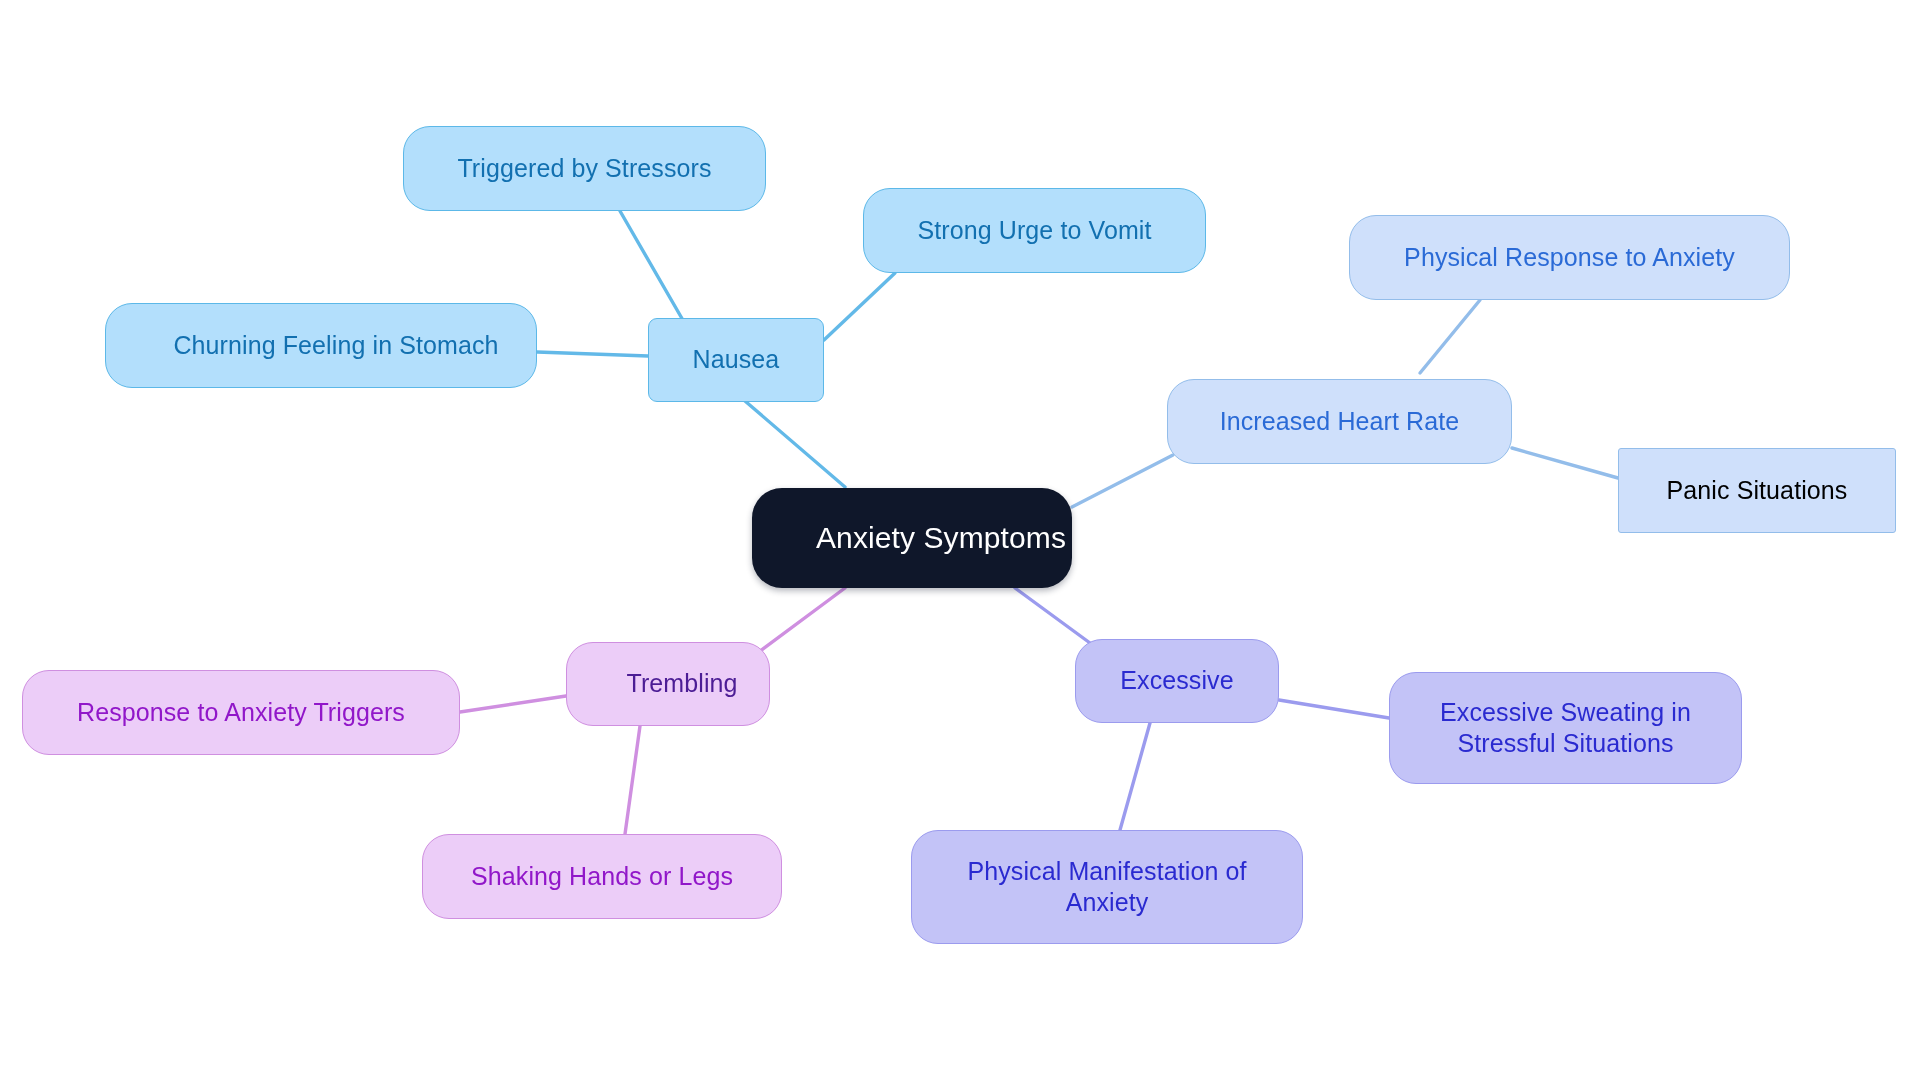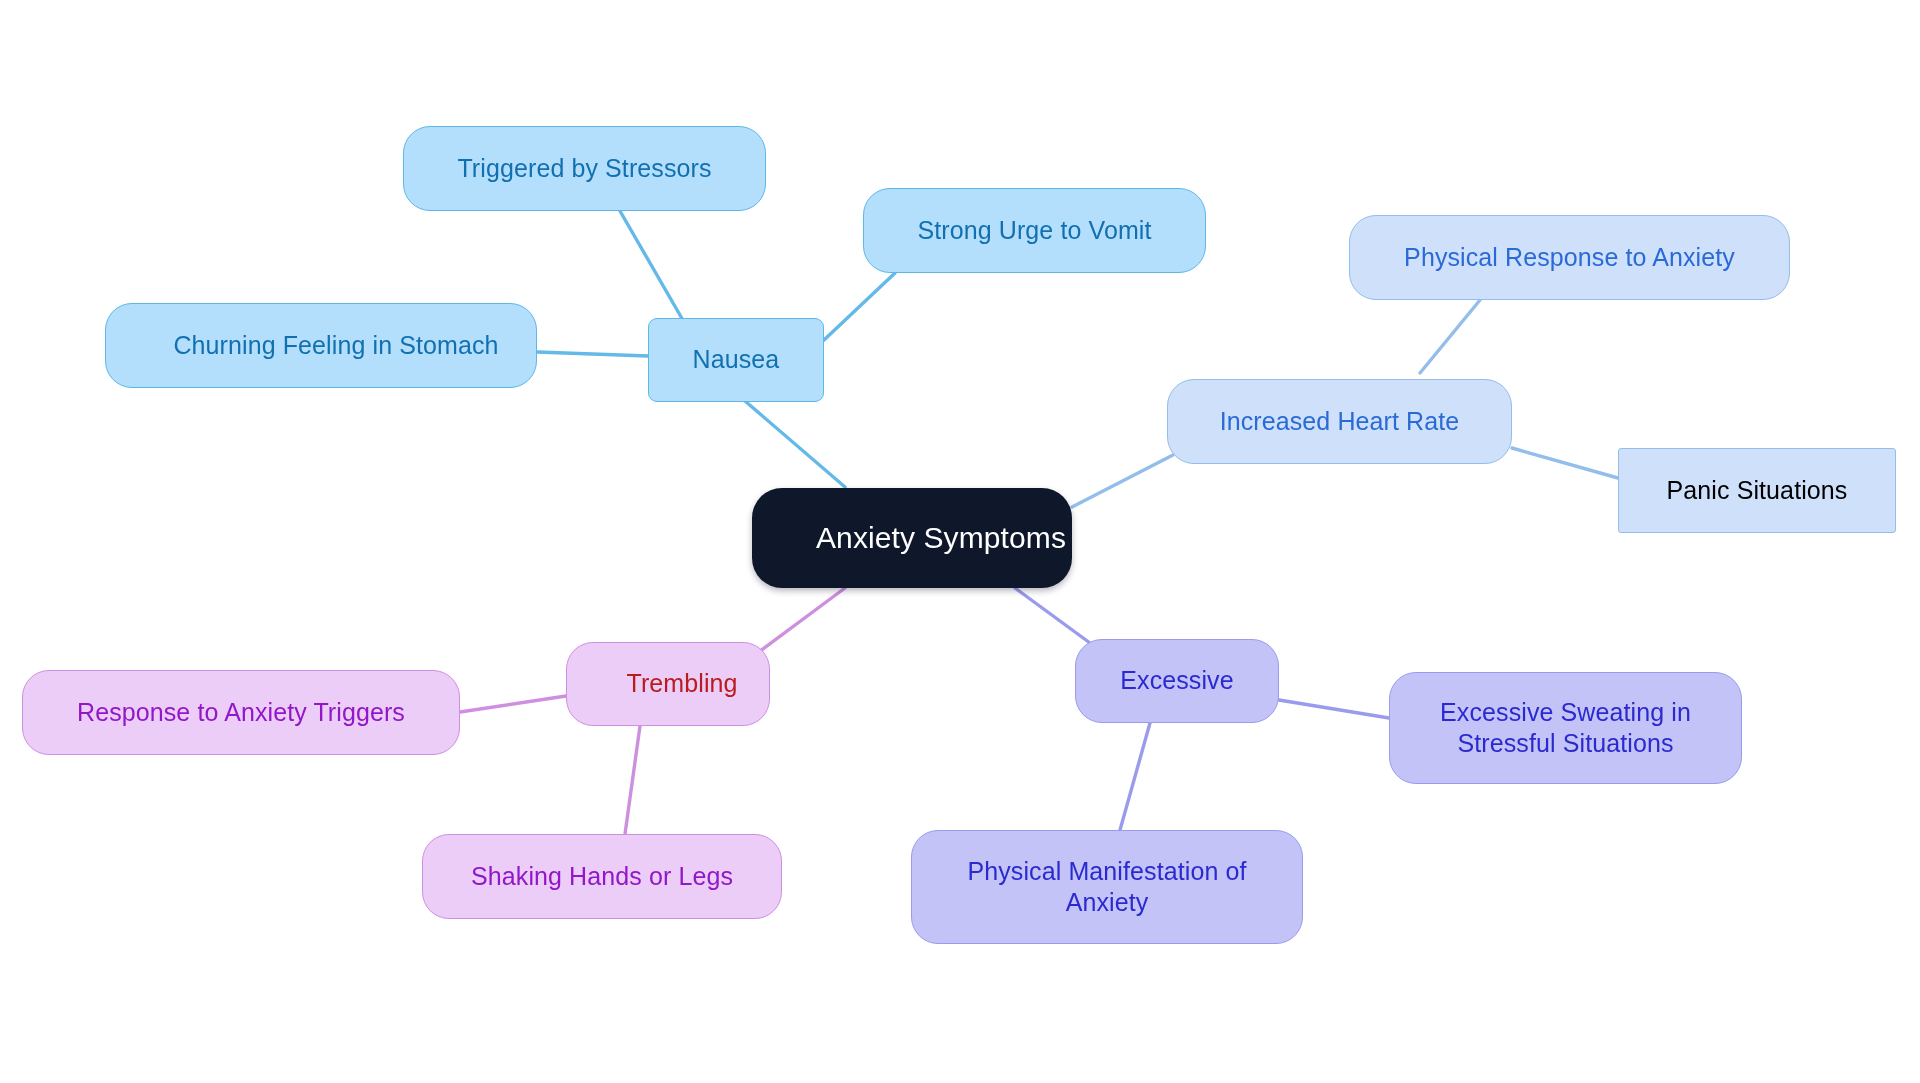--- a/index.html
+++ b/index.html
@@ -82,18 +82,18 @@
       <div class="node" style="left: 863px; top: 188px; width: 343px; height: 85px; border-radius: 27px; background: rgb(179, 223, 252); border-color: rgb(92, 184, 232); color: rgb(18, 112, 176); font-size: 25px;"><span class="node-label">Strong Urge to Vomit</span></div>
       <div class="node" style="left: 105px; top: 303px; width: 432px; height: 85px; border-radius: 27px; background: rgb(179, 223, 252); border-color: rgb(92, 184, 232); color: rgb(18, 112, 176); font-size: 25px; padding-left: 30px;"><span class="node-label">Churning Feeling in Stomach</span></div>
       <div class="node" style="left: 1167px; top: 379px; width: 345px; height: 85px; border-radius: 27px; background: rgb(207, 224, 251); border-color: rgb(147, 189, 234); color: rgb(42, 106, 214); font-size: 25px;"><span class="node-label">Increased Heart Rate</span></div>
       <div class="node" style="left: 1349px; top: 215px; width: 441px; height: 85px; border-radius: 27px; background: rgb(207, 224, 251); border-color: rgb(147, 189, 234); color: rgb(42, 106, 214); font-size: 25px;"><span class="node-label">Physical Response to Anxiety</span></div>
       <div class="node" style="left: 1618px; top: 448px; width: 278px; height: 85px; border-radius: 3px; background: rgb(207, 224, 251); border-color: rgb(147, 189, 234); color: #000000; font-size: 25px;"><span class="node-label">Panic Situations</span></div>
       <div class="node" style="left: 1075px; top: 639px; width: 204px; height: 84px; border-radius: 27px; background: rgb(195, 195, 247); border-color: rgb(155, 155, 238); color: rgb(42, 42, 208); font-size: 25px;"><span class="node-label">Excessive</span></div>
       <div class="node" style="left: 1389px; top: 672px; width: 353px; height: 112px; border-radius: 27px; background: rgb(195, 195, 247); border-color: rgb(155, 155, 238); color: rgb(42, 42, 208); font-size: 25px;"><span class="node-label">Excessive Sweating in
 Stressful Situations</span></div>
       <div class="node" style="left: 911px; top: 830px; width: 392px; height: 114px; border-radius: 27px; background: rgb(195, 195, 247); border-color: rgb(155, 155, 238); color: rgb(42, 42, 208); font-size: 25px;"><span class="node-label">Physical Manifestation of
 Anxiety</span></div>
-      <div class="node" style="left: 566px; top: 642px; width: 204px; height: 84px; border-radius: 27px; background: rgb(236, 205, 248); border-color: rgb(207, 143, 224); color: #b91c1c; font-size: 25px; padding-left: 28px;"><span class="node-label">Trembling</span></div>
+      <div class="node" style="left: 566px; top: 642px; width: 204px; height: 84px; border-radius: 27px; background: rgb(236, 205, 248); border-color: rgb(207, 143, 224); color: #4c1d95; font-size: 25px; padding-left: 28px;"><span class="node-label">Trembling</span></div>
       <div class="node" style="left: 22px; top: 670px; width: 438px; height: 85px; border-radius: 27px; background: rgb(236, 205, 248); border-color: rgb(207, 143, 224); color: rgb(145, 23, 201); font-size: 25px;"><span class="node-label">Response to Anxiety Triggers</span></div>
       <div class="node" style="left: 422px; top: 834px; width: 360px; height: 85px; border-radius: 27px; background: rgb(236, 205, 248); border-color: rgb(207, 143, 224); color: rgb(145, 23, 201); font-size: 25px;"><span class="node-label">Shaking Hands or Legs</span></div>
     </div>
 
 </div>
 
 </body></html>

